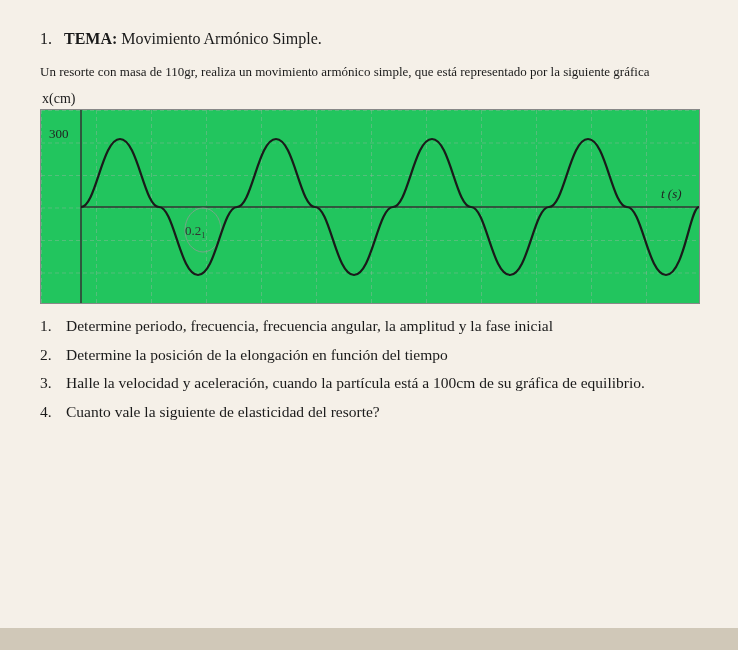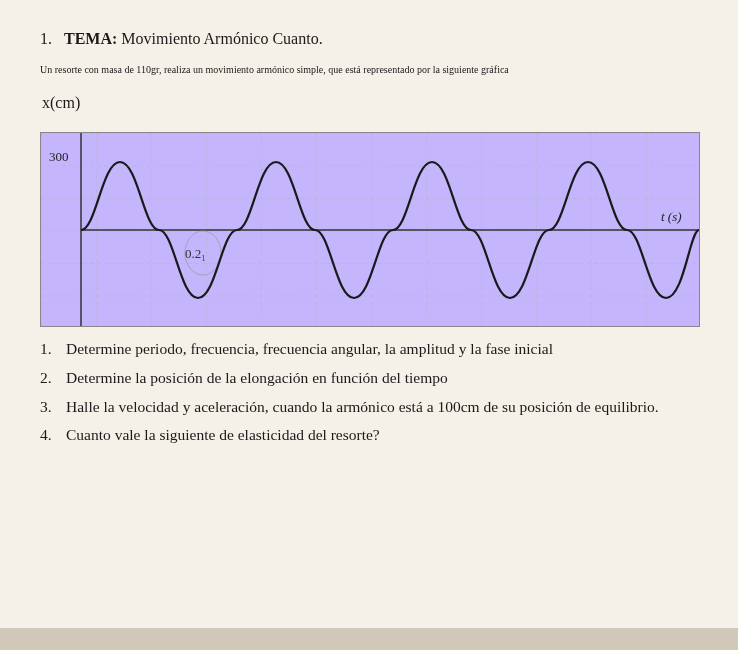--- a/index.html
+++ b/index.html
@@ -12,38 +12,38 @@
       color: #1a1a1a;
       padding: 30px 40px 20px 40px;
     }
 
     .tema-line {
       font-size: 16px;
       margin-bottom: 14px;
     }
 
     .intro-text {
-      font-size: 10px;
+      font-size: 13px;
       line-height: 1.6;
       text-align: justify;
-      margin-bottom: 16px;
+      margin-bottom: 8px;
     }
 
     .graph-label-x {
-      font-size: 16px;
-      margin-bottom: 20px;
+      font-size: 14px;
+      margin-bottom: 2px;
       margin-left: 2px;
     }
 
     .graph-container {
       position: relative;
       width: 660px;
       height: 195px;
       margin: 0 auto 10px auto;
-      background: #c4b5fd;
+      background: #22c55e;
       border: 1px solid #888;
     }
 
     .graph-grid {
       position: absolute;
       top: 0; left: 0;
       width: 100%; height: 100%;
     }
 
     .questions-list {
@@ -79,21 +79,21 @@
       background: #d0c8b8;
     }
   </style>
 </head>
 <body>
 
 <div class="tema-line">
   <span>1.</span>
   &nbsp;
   <strong>TEMA:</strong>
-  <span>Movimiento Armónico Cuanto.</span>
+  <span>Movimiento Armónico Simple.</span>
 </div>
 
 <p class="intro-text">Un resorte con masa de 110gr, realiza un movimiento armónico simple, que está representado por la siguiente gráfica</p>
 
 <div class="graph-label-x">
   <span>x(cm)</span>
 </div>
 
 <div class="graph-container">
   <svg class="graph-grid" width="660" height="195" xmlns="http://www.w3.org/2000/svg">
@@ -148,21 +148,21 @@
 <li>
       <span class="q-num">1.</span>
       <span class="q-text">Determine periodo, frecuencia, frecuencia angular, la amplitud y la fase inicial</span>
     </li>
     <li>
       <span class="q-num">2.</span>
       <span class="q-text">Determine la posición de la elongación en función del tiempo</span>
     </li>
     <li>
       <span class="q-num">3.</span>
-      <span class="q-text">Halle la velocidad y aceleración, cuando la armónico está a 100cm de su posición de equilibrio.</span>
+      <span class="q-text">Halle la velocidad y aceleración, cuando la partícula está a 100cm de su gráfica de equilibrio.</span>
     </li>
     <li>
       <span class="q-num">4.</span>
       <span class="q-text">Cuanto vale la siguiente de elasticidad del resorte?</span>
     </li>
   </ol>
 
 <div class="bottom-bar"></div>
 
 </body></html>

